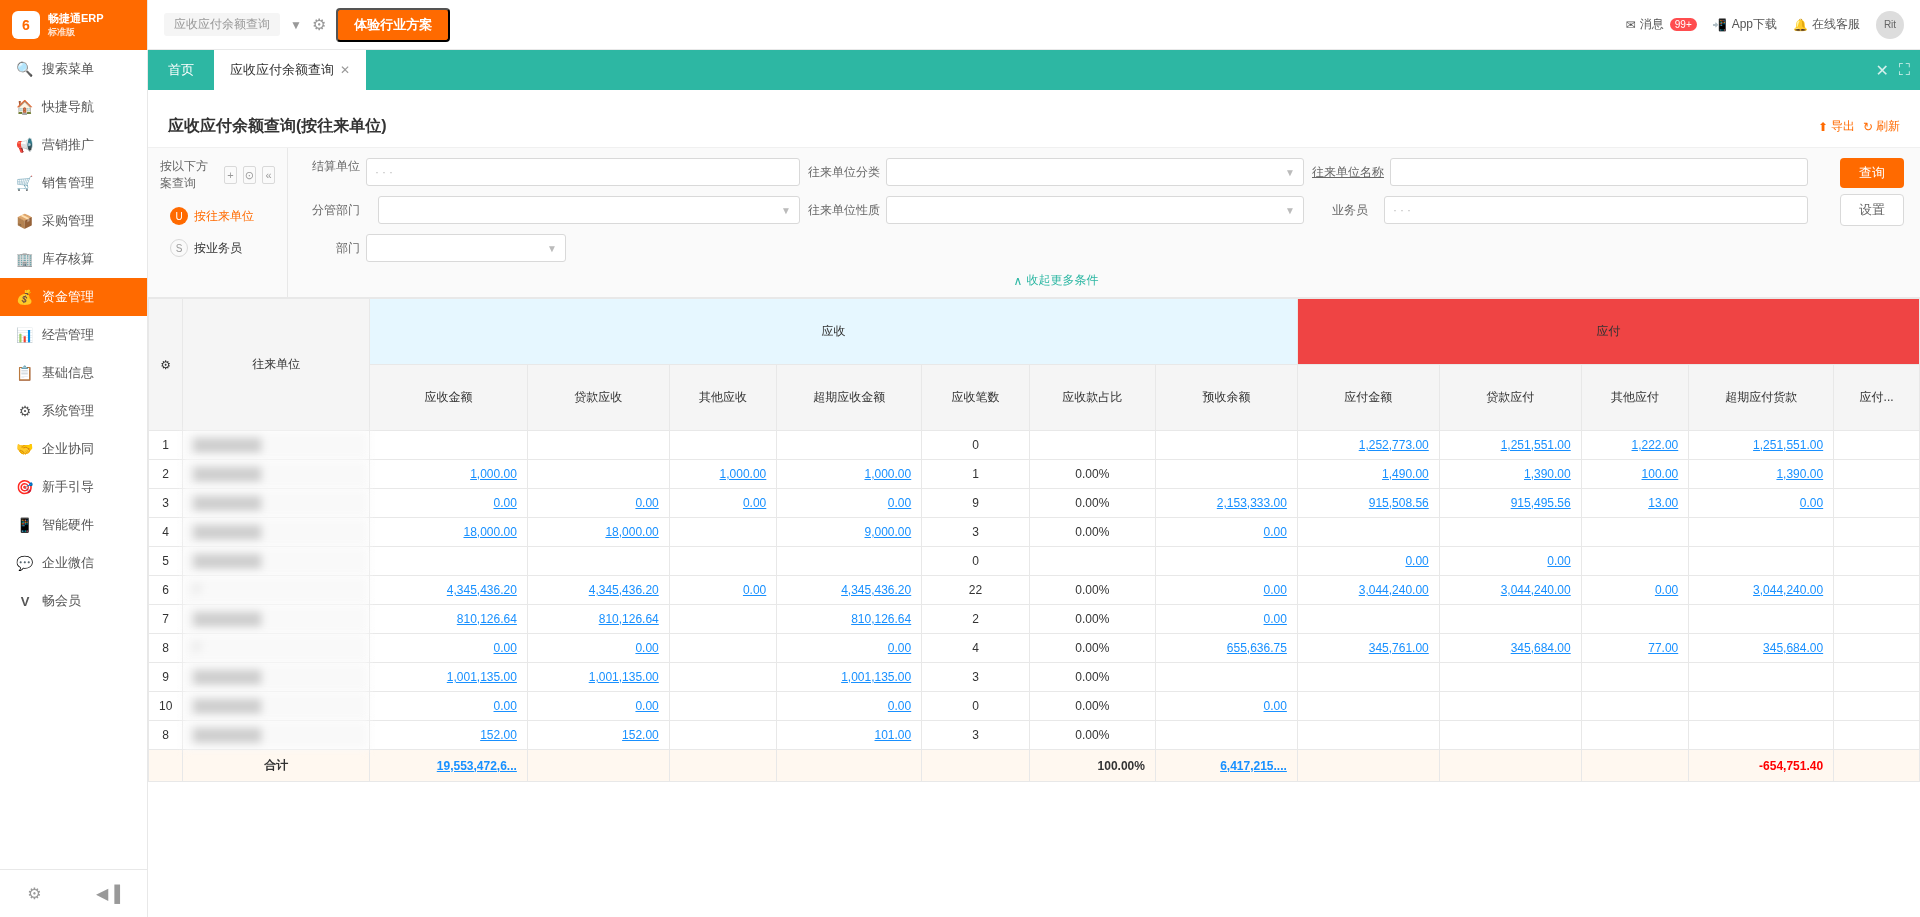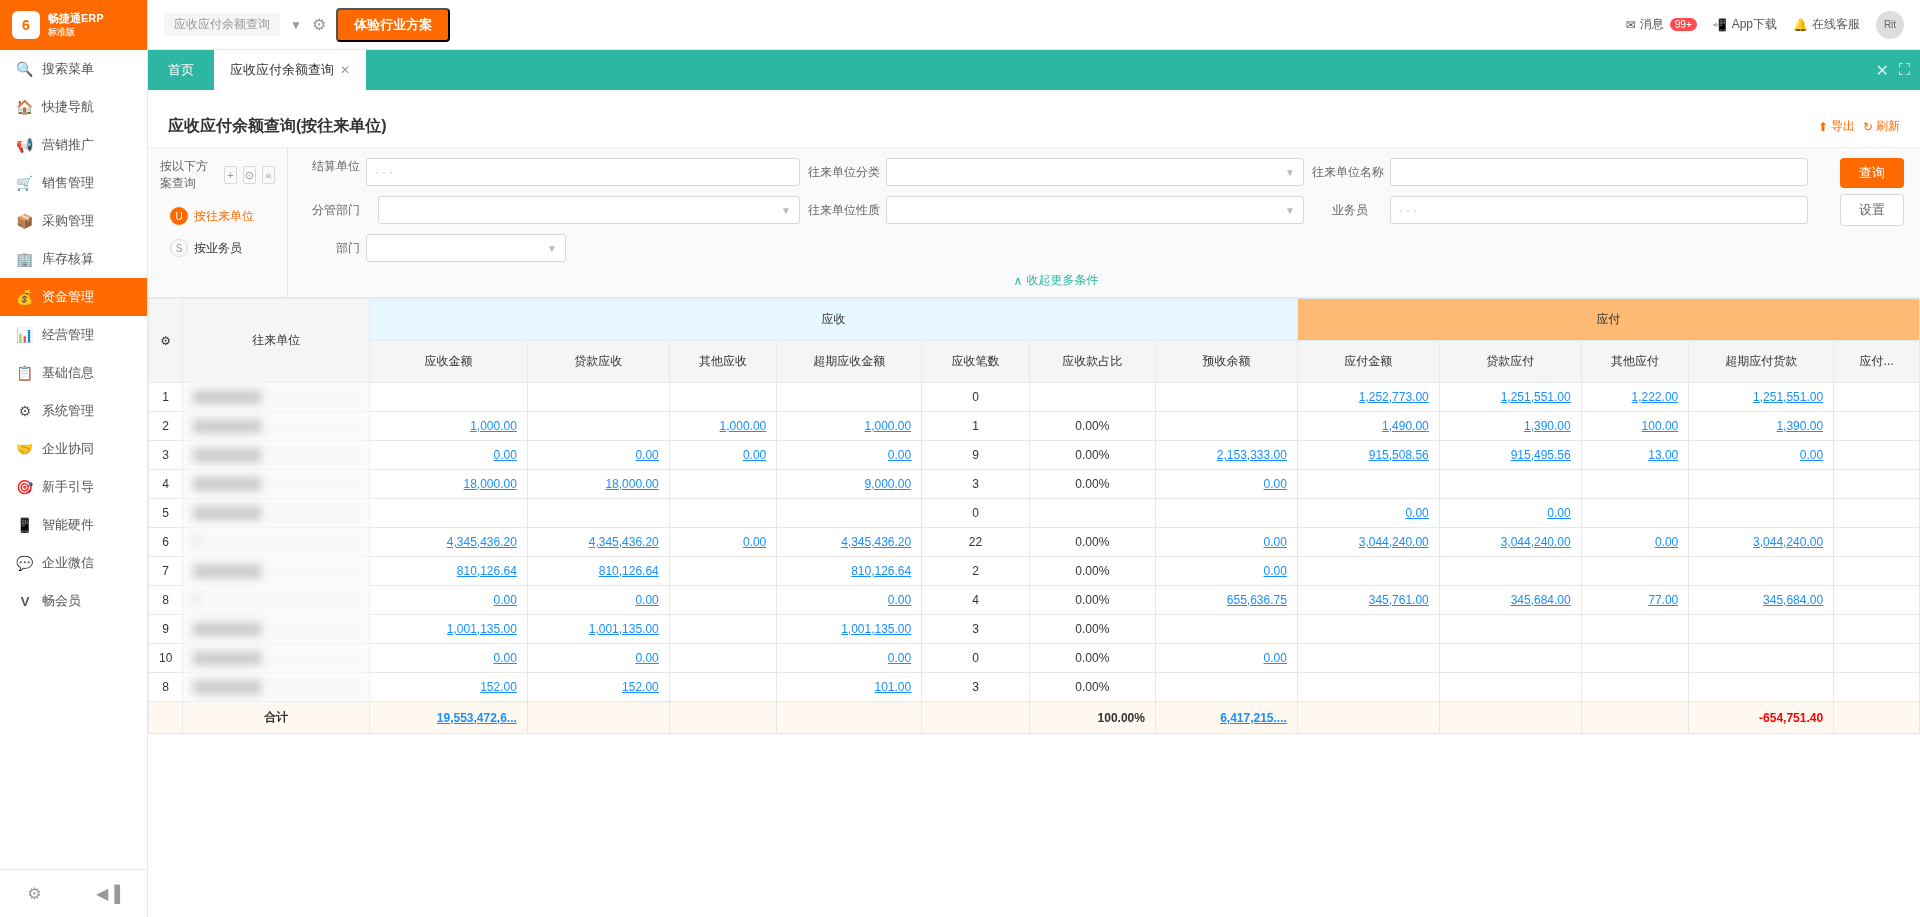--- a/index.html
+++ b/index.html
@@ -78,21 +78,21 @@
     .page-header {
       padding: 26px 20px 10px; display: flex; align-items: center; justify-content: space-between;
       border-bottom: 1px solid #f0f0f0;
     }
     .page-title { font-size: 16px; font-weight: bold; color: #333; }
     .page-actions { display: flex; gap: 8px; }
     .btn-export { color: #ff6a00; cursor: pointer; font-size: 12px; display: flex; align-items: center; gap: 3px; }
     .btn-refresh { color: #ff6a00; cursor: pointer; font-size: 12px; display: flex; align-items: center; gap: 3px; }
     .data-table { width: 100%; border-collapse: collapse; font-size: 12px; }
     .data-table th {
-      background: #f5f5f5; border: 1px solid #e8e8e8; padding: 12px 10px;
+      background: #f5f5f5; border: 1px solid #e8e8e8; padding: 24px 10px;
       text-align: center; color: #333; font-weight: normal; white-space: nowrap; position: sticky; top: 0; z-index: 5;
     }
     .data-table td {
       border: 1px solid #e8e8e8; padding: 7px 10px; color: #333; white-space: nowrap;
     }
     .data-table .num-cell { text-align: right; }
     .data-table .center-cell { text-align: center; }
     .data-table a { color: #1890ff; text-decoration: underline; cursor: pointer; }
     .data-table .group-header { text-align: center; background: #f5f5f5; }
     .footer-row td { background: #fff8f0; font-weight: bold; }
@@ -290,41 +290,41 @@
             </div>
           </div>
           <div style="display:flex; align-items:center; gap:6px;">
             <span style="font-size:12px; color:#666; white-space:nowrap; min-width:72px; text-align:right;">往来单位分类</span>
             <div style="flex:1; height:28px; border:1px solid #d9d9d9; border-radius:3px; padding:0 8px; font-size:12px; display:flex; align-items:center; justify-content:space-between; background:white; cursor:pointer;">
               <span></span>
               <span style="color:#bbb; font-size:10px;">▼</span>
             </div>
           </div>
           <div style="display:flex; align-items:center; gap:6px;">
-            <span style="font-size:12px; color:#666; white-space:nowrap; min-width:56px; text-align:right;">往来单位名称</span>
+            <span style="font-size:12px; color:#666; white-space:nowrap; min-width:56px; text-align:right;text-decoration:underline;">往来单位名称</span>
             <div style="flex:1; height:28px; border:1px solid #d9d9d9; border-radius:3px; padding:0 8px; font-size:12px; display:flex; align-items:center; background:white; cursor:text;"></div>
           </div>
         </div>
 
         <div style="display:grid; grid-template-columns:1fr 1fr 1fr; gap:8px; padding:4px 16px 6px;">
           <div style="display:flex; align-items:center; gap:18px;">
             <span style="font-size:12px; color:#666; white-space:nowrap; min-width:56px; text-align:right;">分管部门</span>
             <div style="flex:1; height:28px; border:1px solid #d9d9d9; border-radius:3px; padding:0 8px; font-size:12px; display:flex; align-items:center; justify-content:space-between; background:white; cursor:pointer;">
               <span></span>
               <span style="color:#bbb; font-size:10px;">▼</span>
             </div>
           </div>
           <div style="display:flex; align-items:center; gap:6px;">
             <span style="font-size:12px; color:#666; white-space:nowrap; min-width:72px; text-align:right;">往来单位性质</span>
             <div style="flex:1; height:28px; border:1px solid #d9d9d9; border-radius:3px; padding:0 8px; font-size:12px; display:flex; align-items:center; justify-content:space-between; background:white; cursor:pointer;">
               <span></span>
               <span style="color:#bbb; font-size:10px;">▼</span>
             </div>
           </div>
-          <div style="display:flex; align-items:center; gap:22px;">
+          <div style="display:flex; align-items:center; gap:16px;">
             <span style="font-size:12px; color:#666; white-space:nowrap; min-width:56px; text-align:right;">业务员</span>
             <div style="flex:1; height:28px; border:1px solid #d9d9d9; border-radius:3px; padding:0 8px; font-size:12px; display:flex; align-items:center; justify-content:space-between; background:white; cursor:pointer;">
               <span style="color:#bbb; letter-spacing:3px;">···</span>
             </div>
           </div>
         </div>
 
         <div style="display:grid; grid-template-columns:1fr 2fr; gap:8px; padding:4px 16px 6px;">
           <div style="display:flex; align-items:center; gap:6px;">
             <span style="font-size:12px; color:#666; white-space:nowrap; min-width:56px; text-align:right;">部门</span>
@@ -349,21 +349,21 @@
       </div>
     </div>
 
     <div style="flex:1; overflow:auto;">
       <table class="data-table">
         <thead>
           <tr>
             <th rowspan="2" class="settings-col" style="width:30px;">⚙</th>
             <th rowspan="2" style="min-width:120px; text-align:center;">往来单位</th>
             <th colspan="7" class="group-header" style="background:#e6f7ff; color:#333; border-bottom:none;">应收</th>
-            <th colspan="6" class="group-header" style="background:#fdba74; color:#333; border-bottom:none;">应付</th>
+            <th colspan="6" class="group-header" style="background:#ef4444; color:#333; border-bottom:none;">应付</th>
           </tr>
           <tr>
             <th>应收金额</th>
             <th>贷款应收</th>
             <th>其他应收</th>
             <th>超期应收金额</th>
             <th>应收笔数</th>
             <th>应收款占比</th>
             <th>预收余额</th>
             <th>应付金额</th>

